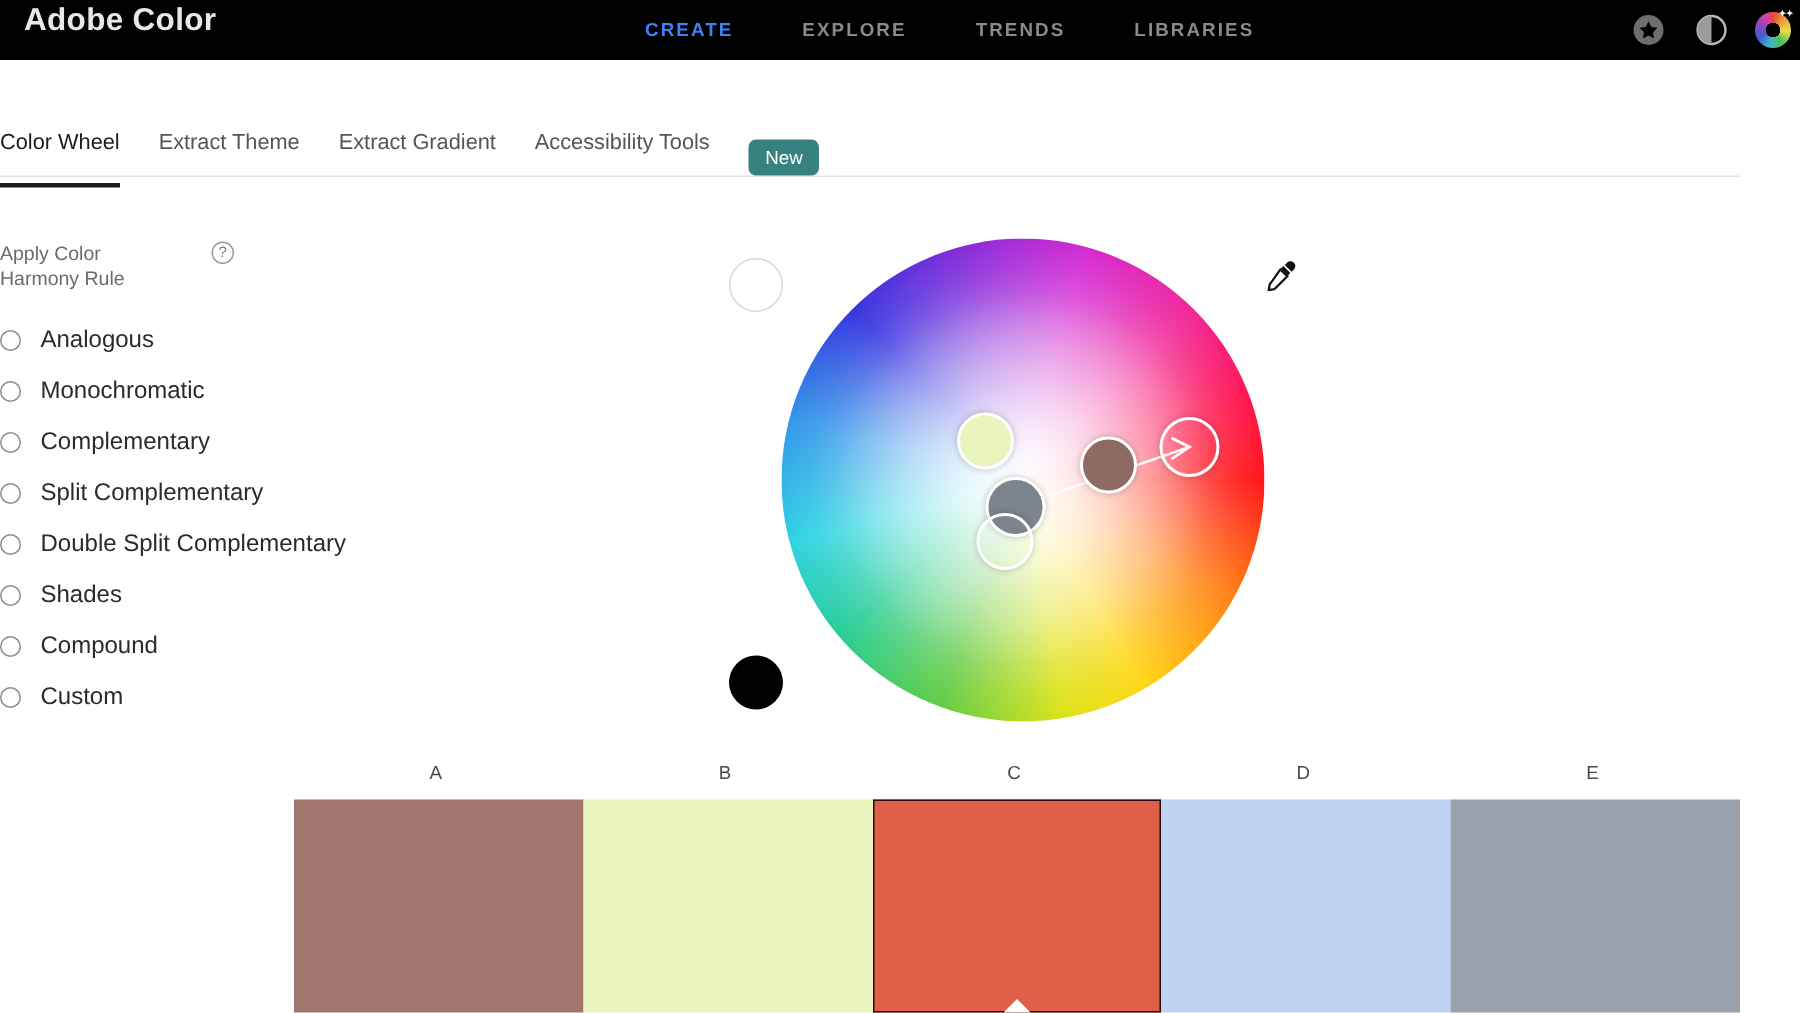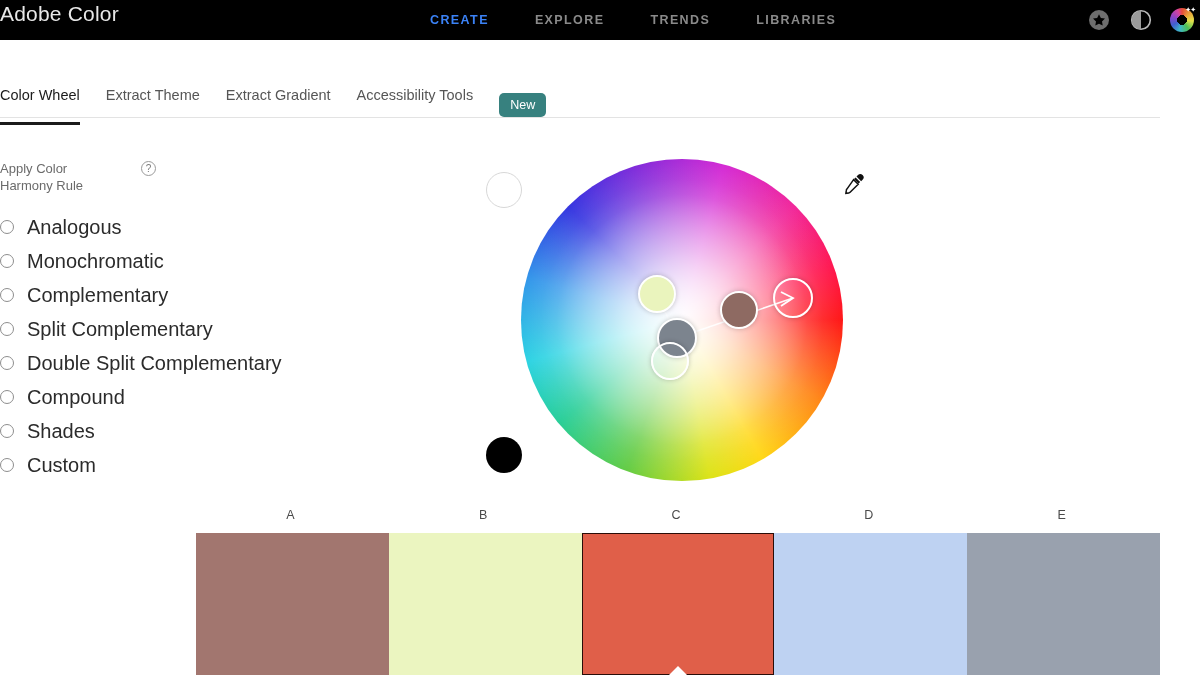--- a/index.html
+++ b/index.html
@@ -15,22 +15,23 @@
   
   .topbar {
     position: absolute; top: 0; left: 0;
     width: 1200px; height: 40px;
     background: #000000;
     display: flex; align-items: center;
   }
   .brand {
     position: absolute; left: 0px; top: 2px;
     font-size: 21px; color: #e8e8e8;
-    font-weight: 400; letter-spacing: .2px;
+    font-weight: 700; letter-spacing: .2px;
     white-space: nowrap;
+    padding-left: 16px;
   }
   .topnav {
     position: absolute; left: 430px; top: 0;
     height: 40px; display: flex; align-items: center; gap: 46px;
   }
   .topnav-item {
     font-size: 12.5px; letter-spacing: 1.4px;
     color: #8a8a8a; font-weight: 700; cursor: pointer;
     white-space: nowrap;
   }
@@ -107,21 +108,21 @@
     width: 14px; height: 14px; border-radius: 50%;
     border: 1.6px solid #8e8e8e; flex: none; position: relative;
     background: #fff;
   }
   .rule.selected .radio { border-color: #1473e6; border-width: 2px; }
   .rule.selected .radio::after {
     content: ""; position: absolute;
     left: 50%; top: 50%; transform: translate(-50%,-50%);
     width: 6px; height: 6px; border-radius: 50%; background: #1473e6;
   }
-  .rule-label { font-size: 20px; color: #2b2b2b; white-space: nowrap; }
+  .rule-label { font-size: 16px; color: #2b2b2b; white-space: nowrap; }
 
   
   .wheel-area { position: absolute; left: 0; top: 0; width: 1200px; height: 510px; }
   .wheel {
     position: absolute; left: 521px; top: 159px;
     width: 322px; height: 322px; border-radius: 50%;
     background:
       radial-gradient(circle at 50% 50%,
         rgba(255,255,255,0.92) 0%, rgba(255,255,255,0.55) 26%,
         rgba(255,255,255,0.12) 55%, rgba(255,255,255,0) 78%),
@@ -249,25 +250,25 @@
   <div class="rule">
     <span class="radio"></span>
     <span class="rule-label">Split Complementary</span>
   </div>
   <div class="rule">
     <span class="radio"></span>
     <span class="rule-label">Double Split Complementary</span>
   </div>
   <div class="rule">
     <span class="radio"></span>
+    <span class="rule-label">Shades</span>
+  </div>
+  <div class="rule">
+    <span class="radio"></span>
     <span class="rule-label">Compound</span>
-  </div>
-  <div class="rule">
-    <span class="radio"></span>
-    <span class="rule-label">Shades</span>
   </div>
   <div class="rule">
     <span class="radio"></span>
     <span class="rule-label">Custom</span>
   </div>
 </aside>
 
 <div class="wheel-area">
 
   <div class="wheel">

